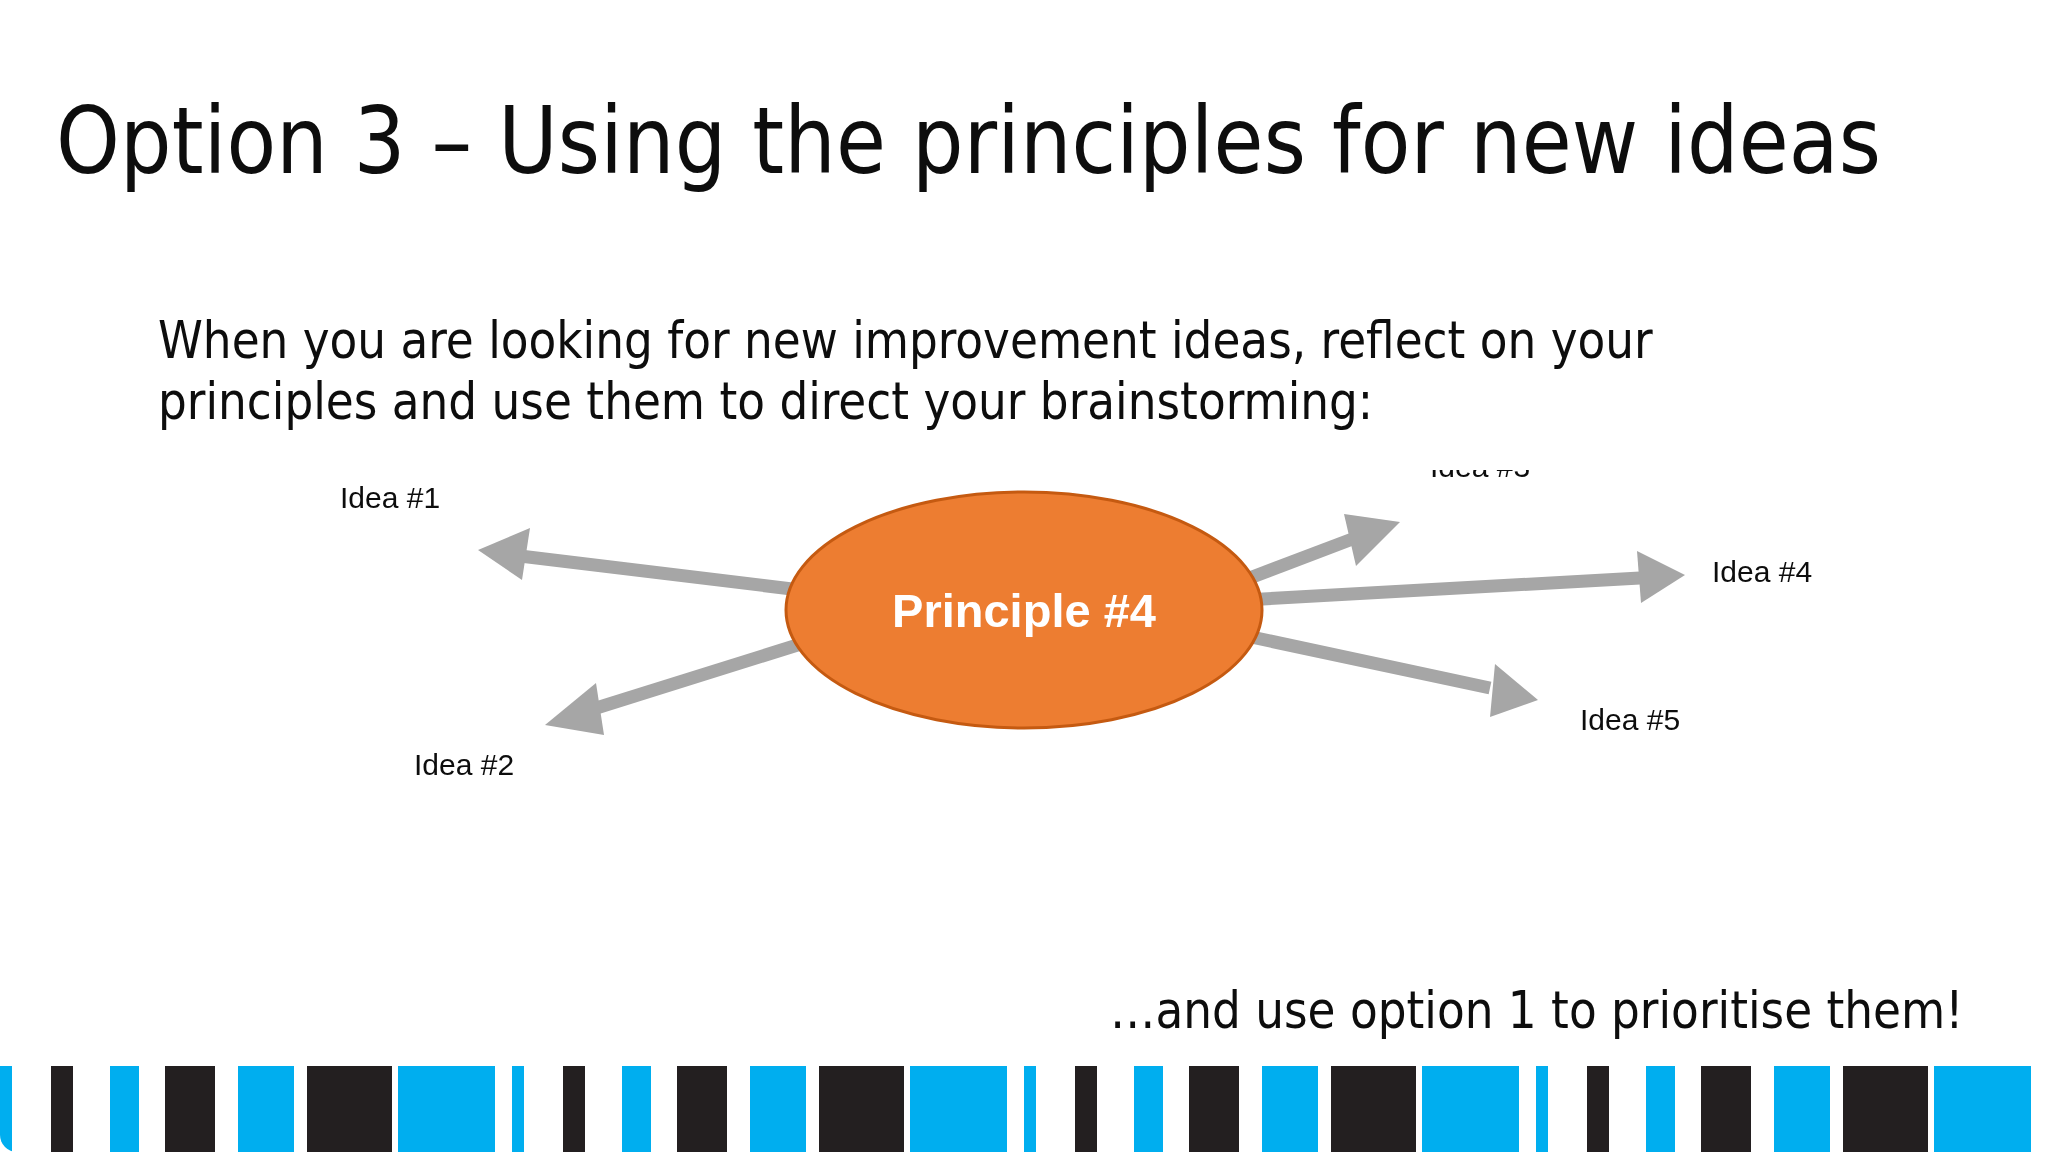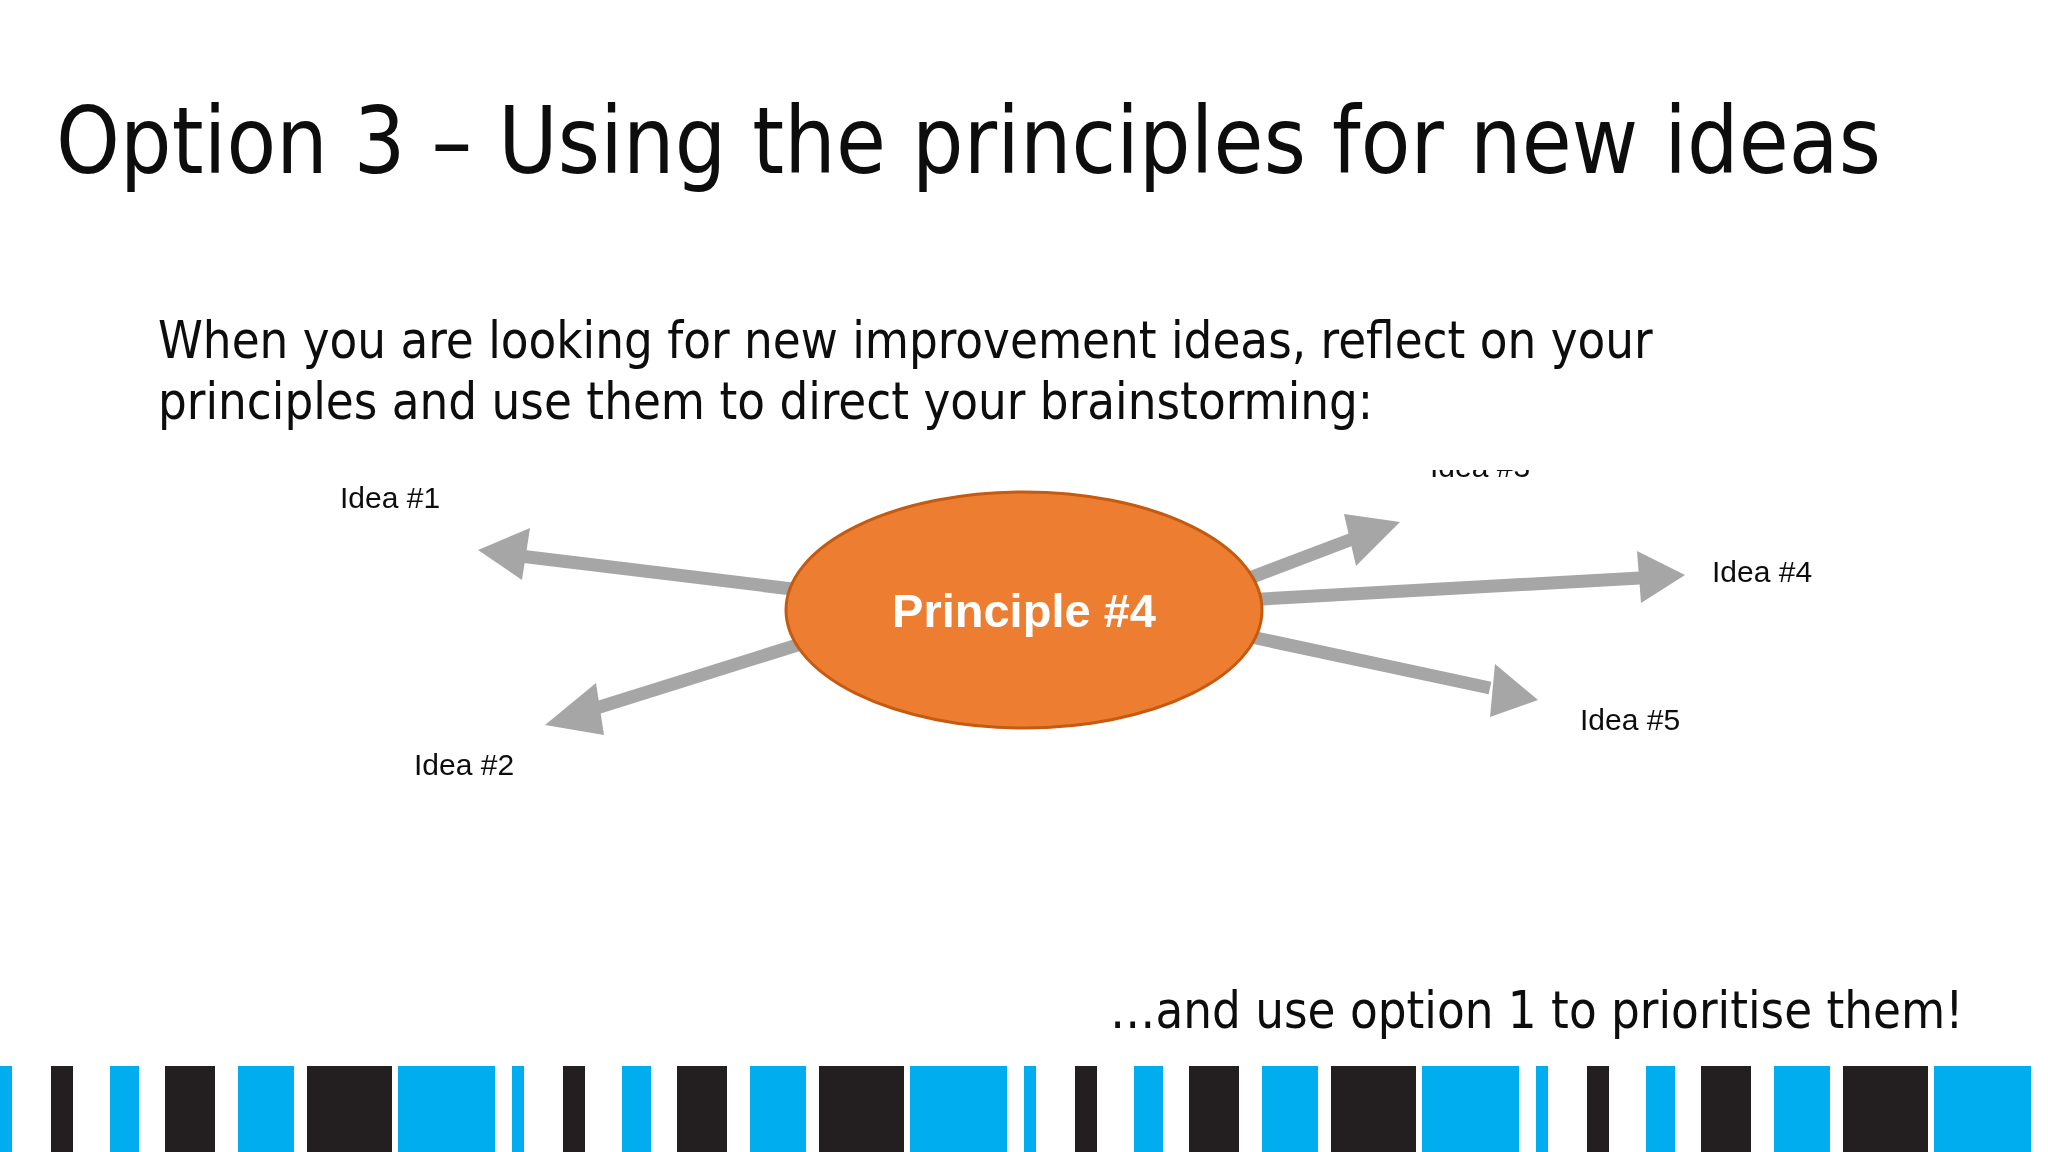--- a/index.html
+++ b/index.html
@@ -9,20 +9,21 @@
   }
   body {
     font-family: "Liberation Sans", sans-serif;
   }
   #slide {
     position: relative;
     width: 2048px;
     height: 1152px;
     background: #ffffff;
     overflow: hidden;
+    border-radius: 17px;
   }
 
   
   #slide-title {
     position: absolute;
     left: 56px;
     top: 96px;
     width: 1960px;
     font-family: "DejaVu Sans Condensed", "Liberation Sans Narrow", "Liberation Sans", sans-serif;
     font-stretch: condensed;

